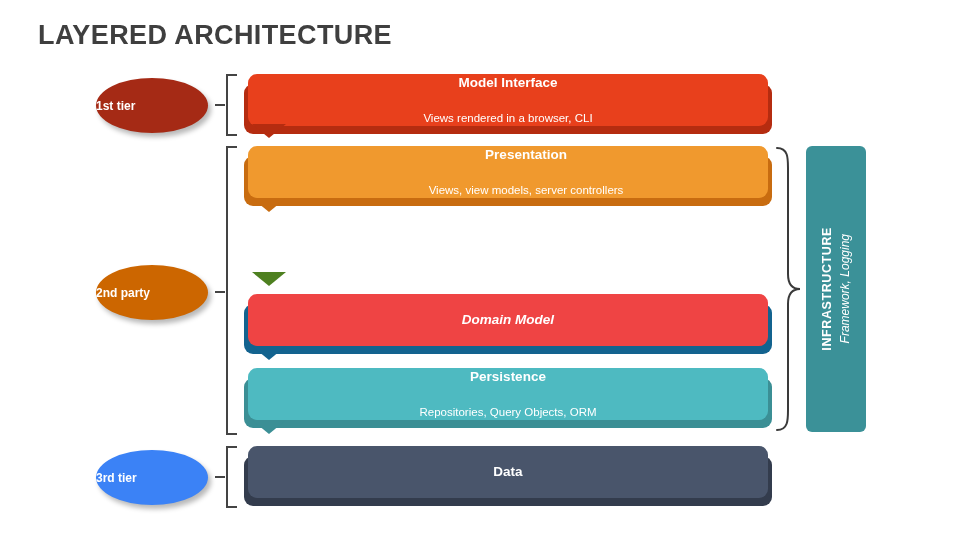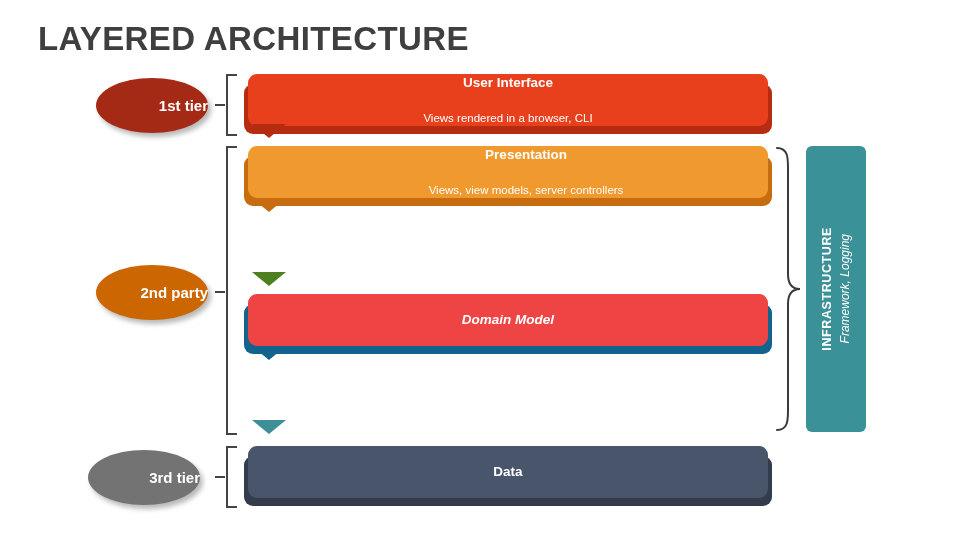--- a/index.html
+++ b/index.html
@@ -17,38 +17,38 @@
     width: 960px;
     height: 540px;
     background: #ffffff;
   }
 
   
   #page-title {
     position: absolute;
     left: 38px;
     top: 20px;
-    font-size: 33px;
+    font-size: 27px;
     font-weight: bold;
     letter-spacing: 0.4px;
     color: #3f3f3f;
     white-space: nowrap;
   }
 
   
   .tier-ellipse {
     position: absolute;
     width: 112px;
     height: 55px;
     border-radius: 50%;
     display: flex;
     align-items: center;
-    justify-content: flex-end;
+    justify-content: flex-start;
     color: #ffffff;
-    font-size: 15px;
+    font-size: 12px;
     font-weight: bold;
     box-shadow: 3px 4px 5px rgba(0,0,0,0.28);
   }
 
   
   .bracket {
     position: absolute;
     width: 11px;
     border-left: 2.2px solid #444444;
     border-top: 2.2px solid #444444;
@@ -152,21 +152,21 @@
 
   <div class="tier-ellipse" style="left:96px; top:78px; background:#A52A15;">
     <span>1st tier</span>
   </div>
   <div class="bracket" style="left:226px; top:74px; height:62px;"></div>
   <div class="bracket-tick" style="left:215px; top:104px;"></div>
 
   <div class="layer" style="top:74px;">
     <div class="shadow-plate" style="background:#B52C10;"></div>
     <div class="face" style="background:#E8401C;">
-      <div class="ttl">User Interface</div>
+      <div class="ttl">Model Interface</div>
       <div class="sub">Views rendered in a browser, CLI</div>
     </div>
   </div>
   <div class="chev" style="top:124px; color:#B52C10;">
       <i></i>
     </div>
 
   <div class="tier-ellipse" style="left:96px; top:265px; background:#CC6600;">
     <span>2nd party</span>
   </div>
@@ -191,25 +191,32 @@
   <div class="layer" style="top:294px;">
     <div class="shadow-plate" style="background:#13638F;"></div>
     <div class="face" style="background:#ef4444;font-style:italic;">
       <div class="ttl">Domain Model</div>
     </div>
   </div>
   <div class="chev" style="top:346px; color:#13638F;">
       <i></i>
     </div>
 
+  <div class="layer" style="top:368px;">
+    <div class="shadow-plate" style="background:#3B8F95;"></div>
+    <div class="face" style="background:#4EBAC1;">
+      <div class="ttl">Persistence</div>
+      <div class="sub">Repositories, Query Objects, ORM</div>
+    </div>
+  </div>
   <div class="chev" style="top:420px; color:#3B8F95;">
       <i></i>
     </div>
 
-  <div class="tier-ellipse" style="left:88px; top:450px; background:#737373;">
+  <div class="tier-ellipse" style="left:96px; top:450px; background:#3b82f6;">
     <span>3rd tier</span>
   </div>
   <div class="bracket" style="left:226px; top:446px; height:62px;"></div>
   <div class="bracket-tick" style="left:215px; top:476px;"></div>
 
   <div class="layer" style="top:446px;">
     <div class="shadow-plate" style="background:#333C4D;"></div>
     <div class="face" style="background:#49556B;gap:36px;">
       <div class="ttl">Data</div>
     </div>

